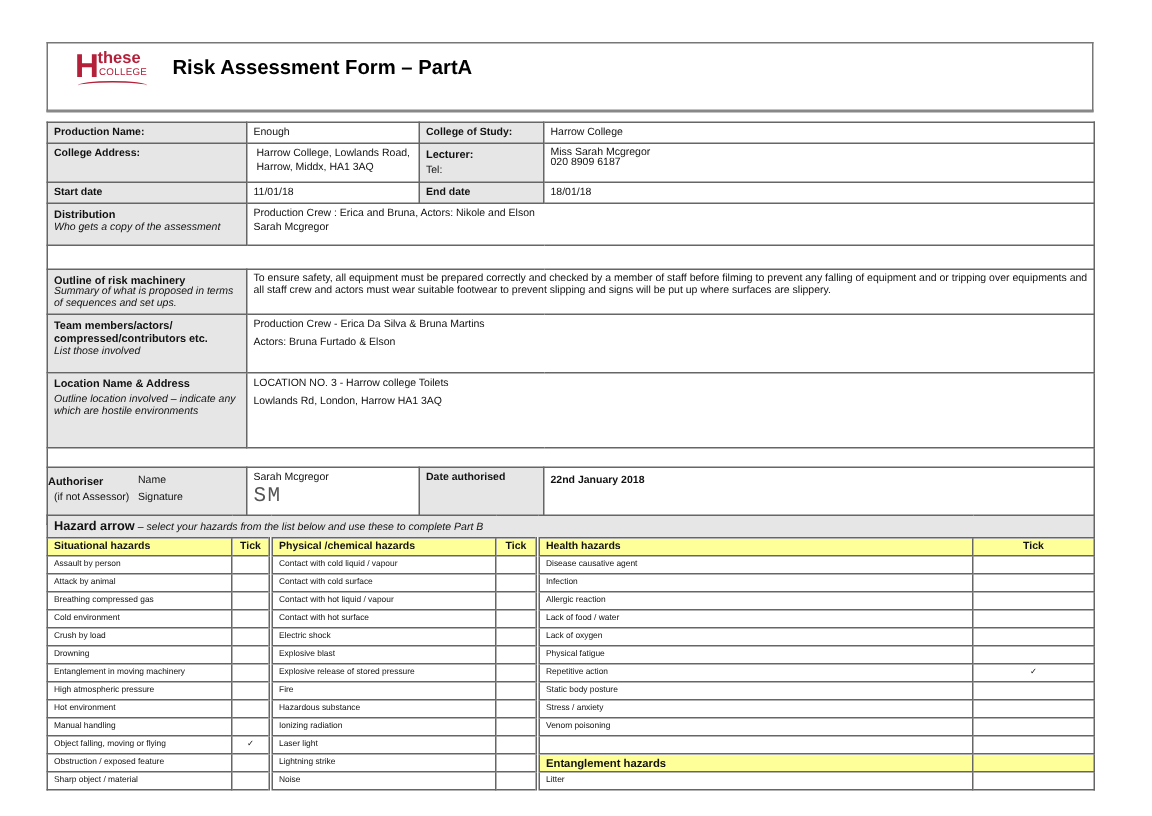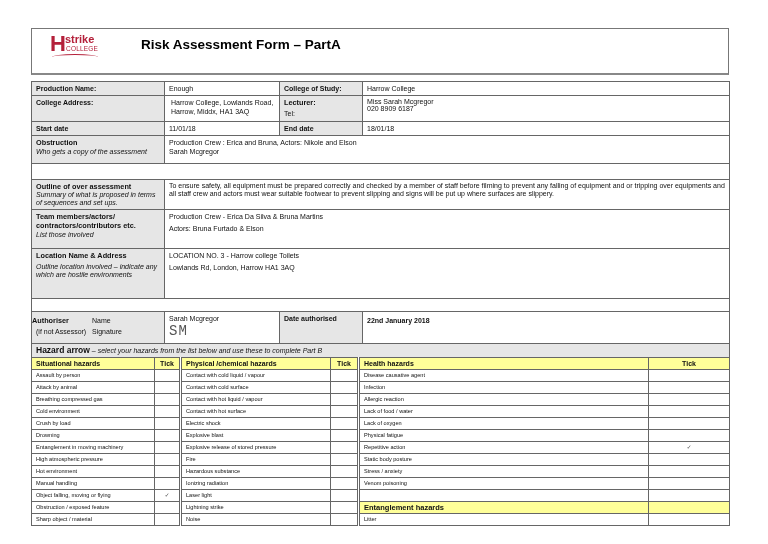--- a/index.html
+++ b/index.html
@@ -4,21 +4,21 @@
 <style>
   html, body { margin:0; padding:0; background:#ffffff; }
   body { width:768px; height:544px; position:relative; overflow:hidden; font-family:"Liberation Sans", sans-serif; color:#111; }
   .abs { position:absolute; box-sizing:border-box; }
   .hdr { left:31px; top:28px; width:698px; height:47px; border:1px solid #777; border-bottom:2px solid #888; }
   .logo { left:50px; top:33px; width:60px; height:28px; }
   .logo .H { position:absolute; left:0; top:0; font-size:22px; font-weight:bold; color:#b4203a; line-height:22px; }
   .logo .arrow { position:absolute; left:15px; top:1px; font-size:11px; color:#b4203a; font-weight:bold; line-height:11px; }
   .logo .college { position:absolute; left:16px; top:12px; font-size:6.5px; color:#b4203a; letter-spacing:0.2px; line-height:7px; }
   .logo .swoosh { position:absolute; left:2px; top:21px; width:46px; height:5px; border-top:1.5px solid #b4203a; border-radius:50% 50% 0 0; }
-  .title { left:141px; top:37px; font-size:13.5px; font-weight:bold; color:#000; white-space:nowrap; }
+  .title { left:115px; top:37px; font-size:13.5px; font-weight:bold; color:#000; white-space:nowrap; }
 
   table { border-collapse:collapse; table-layout:fixed; }
   .main { position:absolute; left:31px; top:81px; width:698px;padding-left:43px; }
   .main td { border:1px solid #666; font-size:7px; vertical-align:top; padding:2px 4px; line-height:9px; overflow:hidden; }
   .g { background:#e6e6e6; }
   .b { font-weight:bold; font-size:7.3px; }
   .i { font-style:italic; }
   .sig { font-family:Liberation Mono, monospace; font-size:14px; color:#555; letter-spacing:1px; line-height:16px; font-weight:200; }
   .dateauth { font-weight:bold; font-size:8.5px; }
 
@@ -29,21 +29,21 @@
   .haz .yh { background:#ffff99; font-weight:bold; font-size:7px; height:11px; }
   .haz .ctr { text-align:center; }
   .haz .dbl { border-left:3px double #666; }
 </style>
 </head>
 <body>
 
 <div class="abs hdr"></div>
 <div class="abs logo">
   <span class="H">H</span>
-  <span class="arrow">strike</span>
+  <span class="arrow">these</span>
   <span class="college">COLLEGE</span>
   <span class="swoosh"></span>
 </div>
 <div class="abs title">Risk Assessment Form –  PartA</div>
 
 <table class="main">
   <colgroup>
       <col style="width:133px">
       <col style="width:115px">
       <col style="width:83px">
@@ -69,41 +69,41 @@
     </td>
   </tr>
   <tr style="height:14px">
     <td class="g b">Start date</td>
     <td>11/01/18</td>
     <td class="g b">End date</td>
     <td>18/01/18</td>
   </tr>
   <tr style="height:28px">
     <td class="g">
-      <div class="b">Obstruction</div>
+      <div class="b">Distribution</div>
       <div class="i">Who gets a copy of the assessment</div>
     </td>
     <td colspan="3">
       <div>Production Crew : Erica and Bruna,  Actors: Nikole and Elson</div>
       <div>Sarah Mcgregor</div>
     </td>
   </tr>
   <tr style="height:16px">
         <td colspan="4"></td>
       </tr>
   <tr style="height:27px">
     <td class="g">
-      <div class="b">Outline of over assessment</div>
+      <div class="b">Outline of risk machinery</div>
       <div class="i" style="line-height:8px">Summary of what is proposed in terms of sequences and set ups.</div>
     </td>
     <td colspan="3" style="line-height:7.5px">To ensure safety, all equipment must be prepared correctly and checked by a member of staff before filming to prevent any falling of equipment and or tripping over equipments and all staff crew and actors must wear suitable footwear to prevent slipping and signs will be put up where surfaces are slippery.</td>
   </tr>
   <tr style="height:39px">
     <td class="g">
-      <div class="b">Team members/actors/ contractors/contributors etc.</div>
+      <div class="b">Team members/actors/ compressed/contributors etc.</div>
       <div class="i">List those involved</div>
     </td>
     <td colspan="3">
       <div style="margin-bottom:3px">Production Crew  - Erica Da Silva &amp; Bruna Martins</div>
       <div>Actors: Bruna Furtado &amp; Elson</div>
     </td>
   </tr>
   <tr style="height:50px">
     <td class="g">
       <div class="b" style="margin-bottom:3px">Location Name &amp; Address</div>

